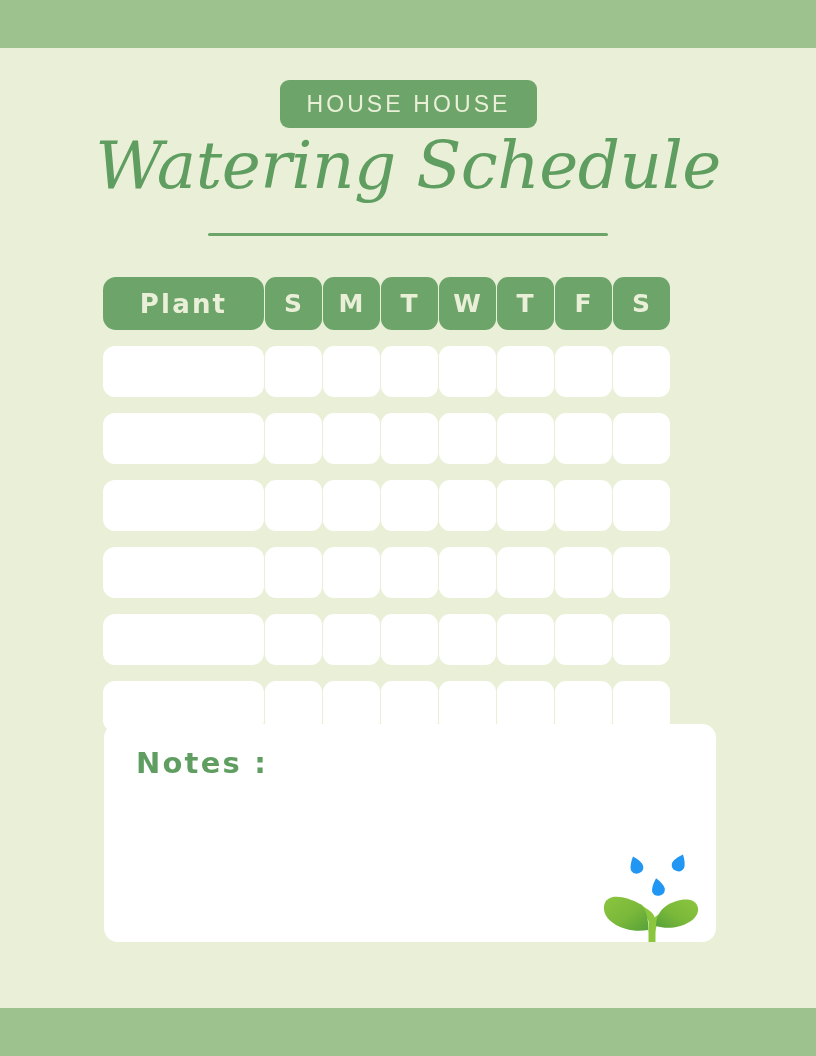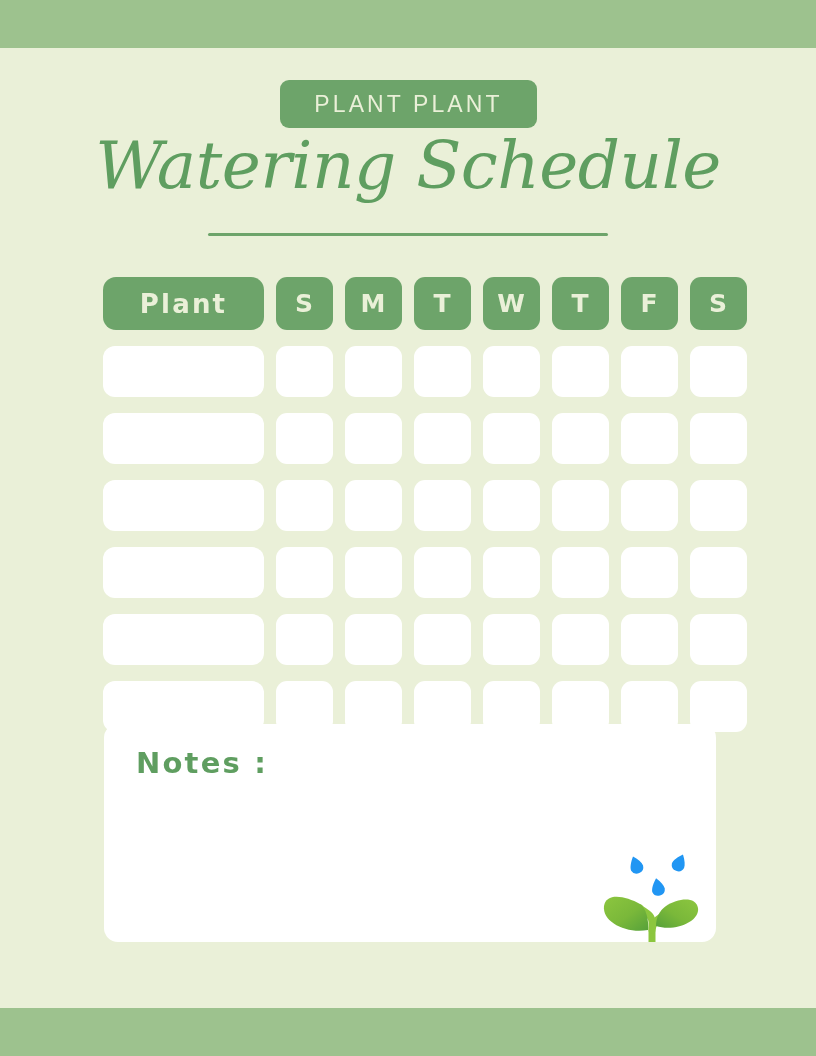--- a/index.html
+++ b/index.html
@@ -80,21 +80,21 @@
 
   
   .table {
     position: absolute;
     left: 103px;
     top: 277px;
     width: 613px;
   }
   .trow {
     display: flex;
-    gap: 12px;
+    gap: 1px;
     margin-bottom: 16px;
   }
   .trow:last-child { margin-bottom: 0; }
 
   .cell-plant {
     width: 161px;
     flex: 0 0 161px;
   }
   .cell-day {
     width: 57px;
@@ -164,21 +164,21 @@
 </style>
 </head>
 <body>
 
 <div class="page">
 
   <div class="bar bar-top"></div>
   <div class="bar bar-bottom"></div>
 
   <div class="badge">
-    <span class="badge-text">PLANT PLANT</span>
+    <span class="badge-text">HOUSE HOUSE</span>
   </div>
 
   <div class="title">Watering Schedule</div>
   <div class="title-rule"></div>
 
   <div class="table">
     <div class="trow" id="header-row">
         <div class="head-cell cell-plant">
           <span class="head-label plant">Plant</span>
         </div>

